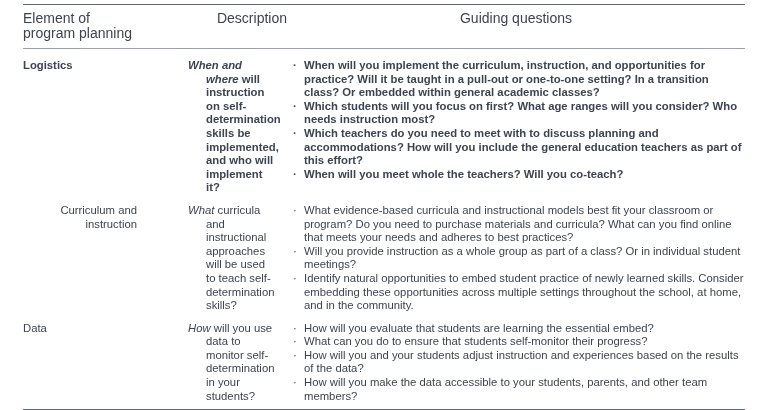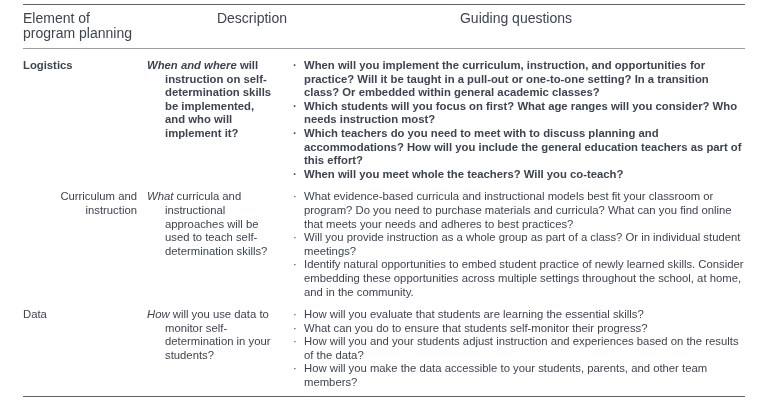--- a/index.html
+++ b/index.html
@@ -80,20 +80,21 @@
   }
 
   td.cell-desc {
     padding-left: 2px;
     padding-right: 10px;
   }
   .desc-text {
     display: block;
     padding-left: 18px;
     text-indent: -18px;
+    margin-left: 41px;
   }
   .desc-text i {
     font-style: italic;
   }
 
   td.cell-guide {
     padding-left: 4px;
   }
 
   ul.q-list {
@@ -210,21 +211,21 @@
           <td class="cell-element">
             <span class="el-text">Data</span>
           </td>
           <td class="cell-desc">
             <span class="desc-text"><i>How</i><span> will you use data to monitor self-determination in your students?</span></span>
           </td>
           <td class="cell-guide">
             <ul class="q-list">
               <li>
                 <span class="bullet">·</span>
-                <span class="q-text">How will you evaluate that students are learning the essential skills?</span>
+                <span class="q-text">How will you evaluate that students are learning the essential embed?</span>
               </li>
               <li>
                 <span class="bullet">·</span>
                 <span class="q-text">What can you do to ensure that students self-monitor their progress?</span>
               </li>
               <li>
                 <span class="bullet">·</span>
                 <span class="q-text">How will you and your students adjust instruction and experiences based on the results of the data?</span>
               </li>
               <li>

